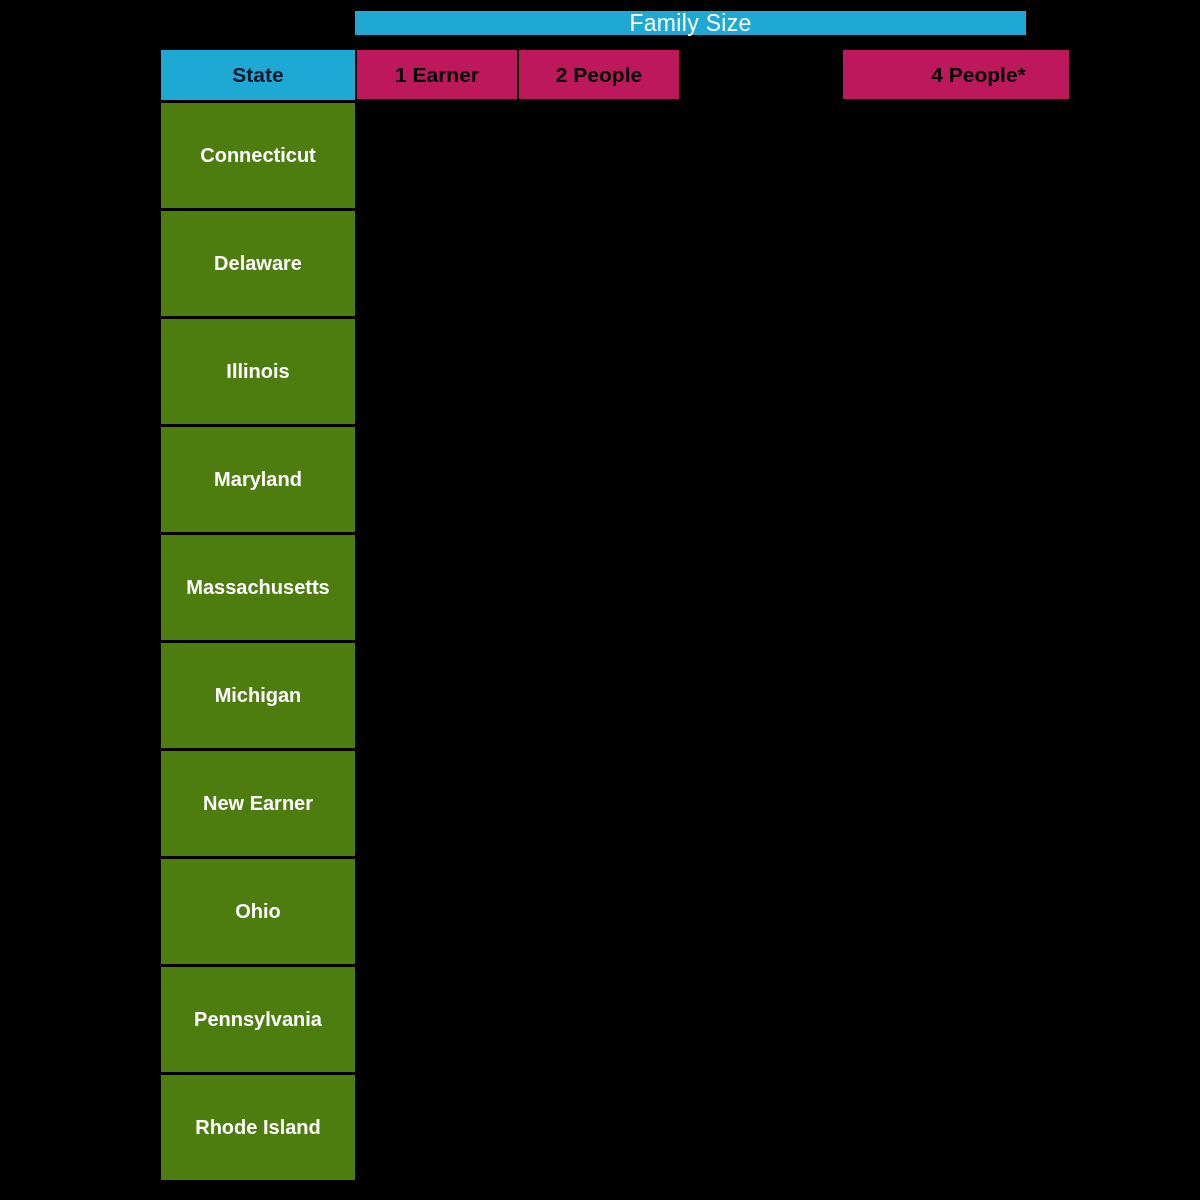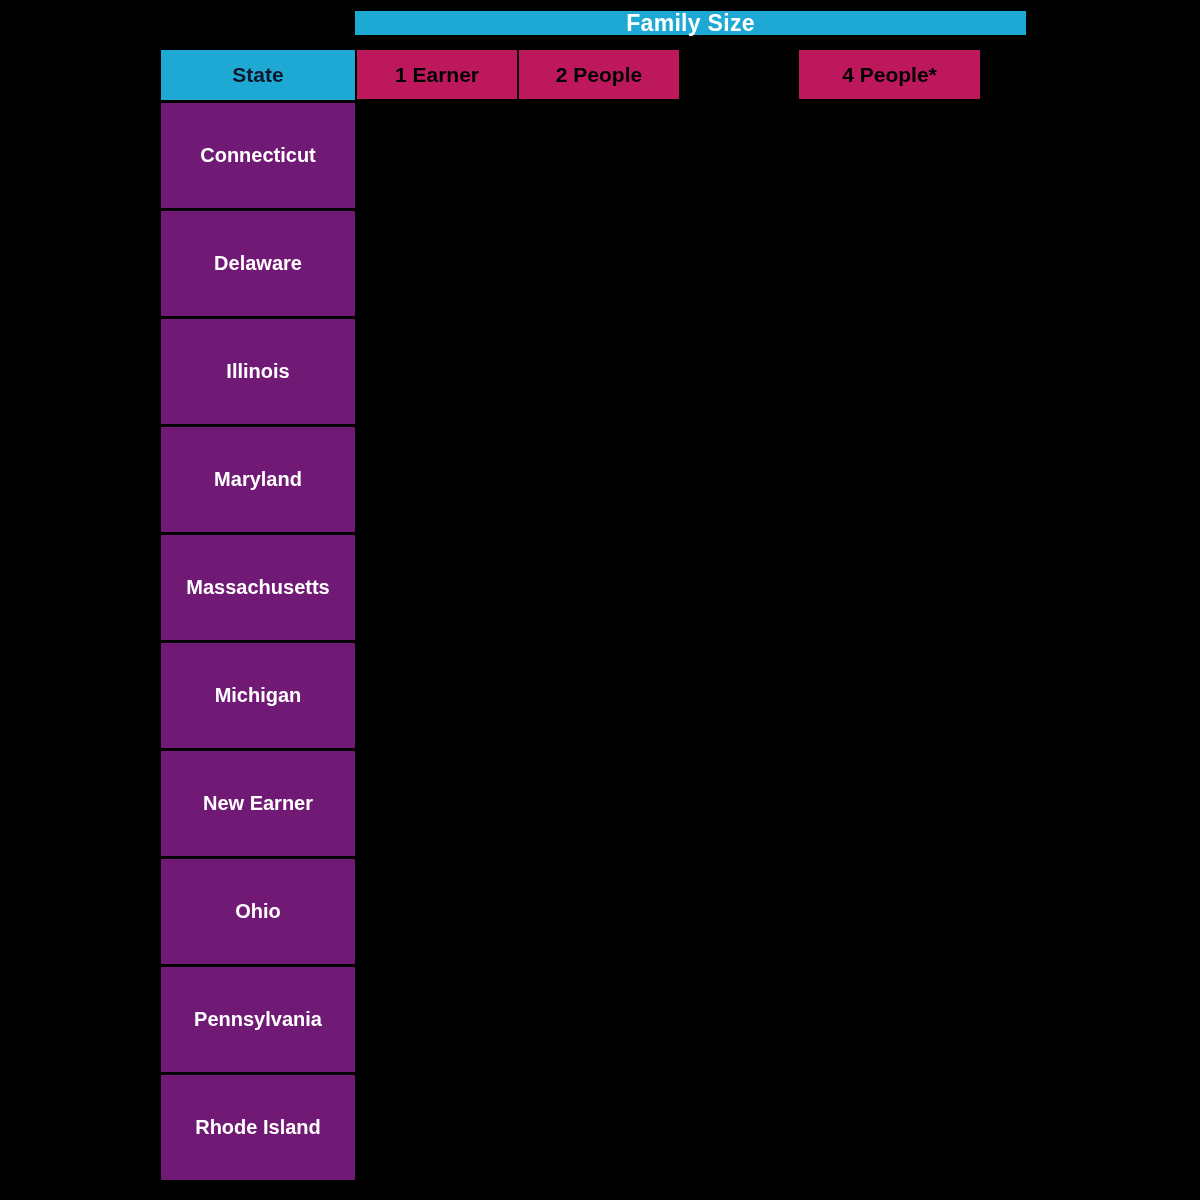--- a/index.html
+++ b/index.html
@@ -16,21 +16,21 @@
     overflow: hidden;
   }
   .family-bar {
     position: absolute;
     left: 355px;
     top: 11px;
     width: 671px;
     height: 24px;
     background: #1EA9D5;
     color: #ffffff;
-    font-weight: bold;
+    font-weight: normal;
     font-size: 23px;
     display: flex;
     align-items: center;
     justify-content: center;
     letter-spacing: 0.3px;
   }
   .col-header {
     position: absolute;
     top: 50px;
     height: 49px;
@@ -38,21 +38,21 @@
     color: #000000;
     font-weight: bold;
     font-size: 21px;
     display: flex;
     align-items: center;
     justify-content: center;
   }
   .col-1 { left: 357px; width: 160px; }
   .col-2 { left: 519px; width: 160px; }
   .col-3 { left: 681px; width: 160px; }
-  .col-4 { left: 799px; width: 181px; }
+  .col-4 { left: 843px; width: 181px; padding-left: 45px; }
   .state-header {
     position: absolute;
     left: 161px;
     top: 50px;
     width: 194px;
     height: 50px;
     background: #1EA9D5;
     color: #0f172a;
     font-weight: bold;
     font-size: 21px;
@@ -64,21 +64,21 @@
     position: absolute;
     left: 161px;
     top: 103px;
     width: 194px;
     display: flex;
     flex-direction: column;
     gap: 3px;
   }
   .state-row {
     height: 105px;
-    background: #701a75;
+    background: #4d7c0f;
     color: #ffffff;
     font-weight: bold;
     font-size: 20px;
     display: flex;
     align-items: center;
     justify-content: center;
     white-space: nowrap;
   }
   .data-region {
     position: absolute;

